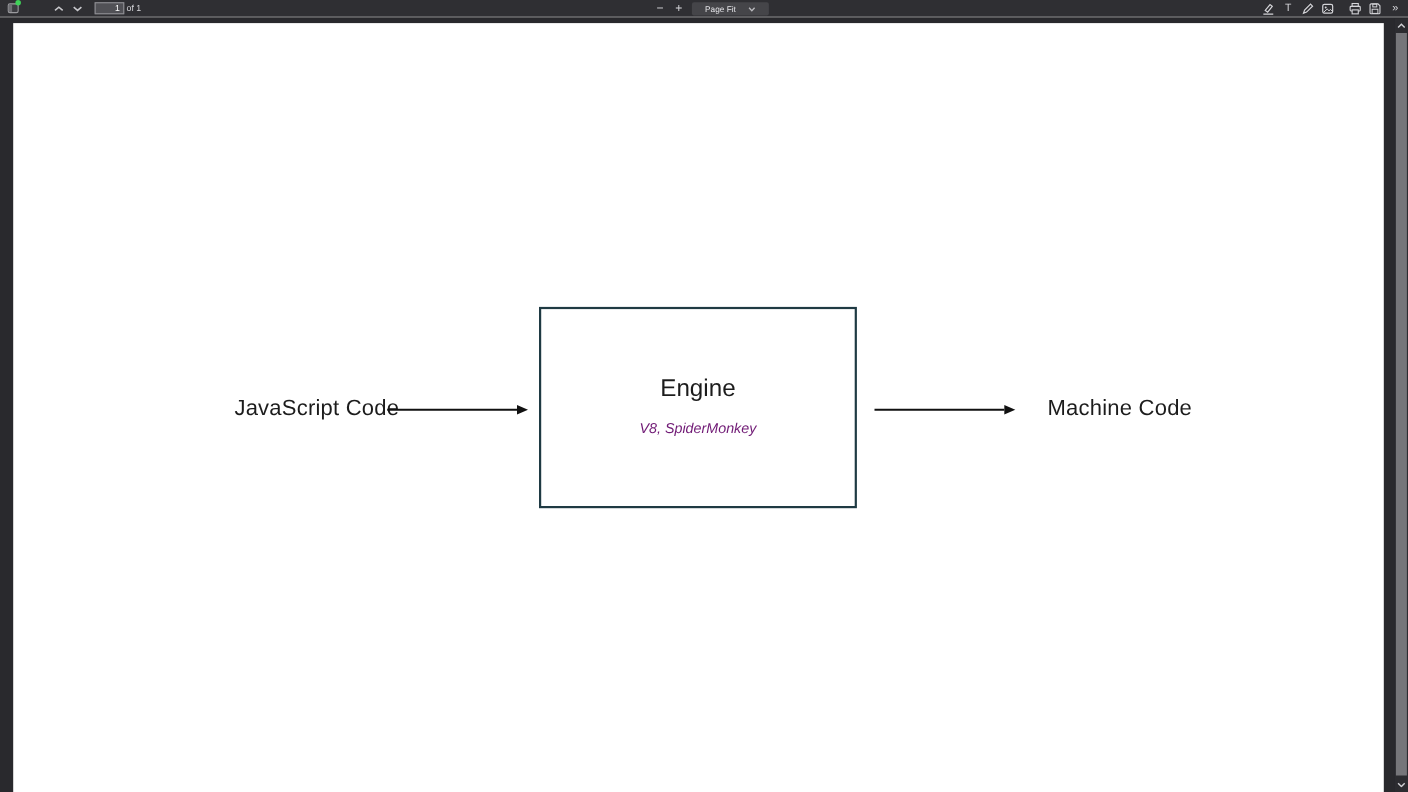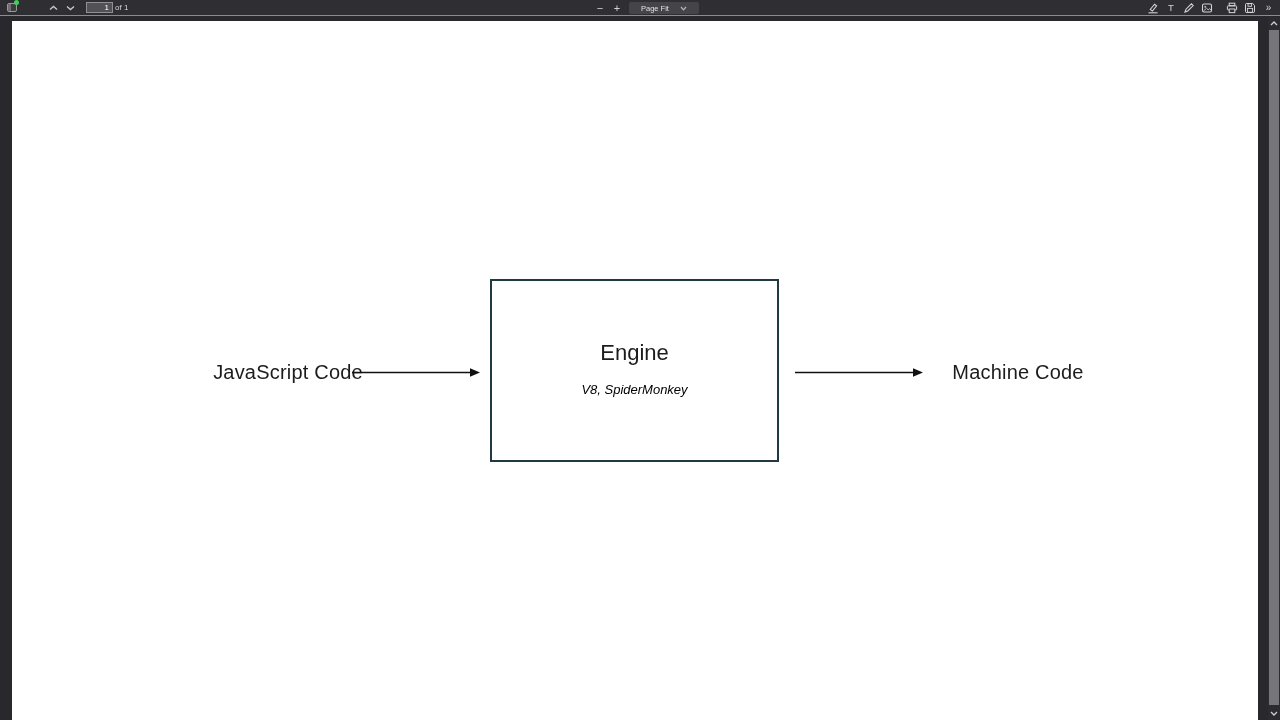--- a/index.html
+++ b/index.html
@@ -62,21 +62,21 @@
     white-space:nowrap;letter-spacing:0.2px;}
   .label-source{left:246px;top:351px;margin-left:30px;}
   .label-output{left:1006px;top:351px;}
   .flow-arrow{position:absolute;top:345px;}
   .arrow-1{left:338px;}
   .arrow-2{left:781px;}
   .engine-box{position:absolute;left:478px;top:258px;width:289px;height:183px;background:#fff;
     border:2px solid var(--engine_border);display:flex;flex-direction:column;align-items:center;
     justify-content:center;padding-bottom:4px;}
   .engine-title{font-size:22px;color:var(--text_dark);line-height:1.2;}
-  .engine-subtitle{font-size:13px;font-style:italic;color:#000000;margin-top:16px;}
+  .engine-subtitle{font-size:13px;font-style:italic;color:#701a75;margin-top:16px;}
 </style>
 </head>
 <body>
 
 <div class="toolbar">
 
   <div class="tb-left">
     <button class="tb-btn sidebar-btn">
       <span class="sidebar-glyph"></span>
       <span class="green-dot"></span>

